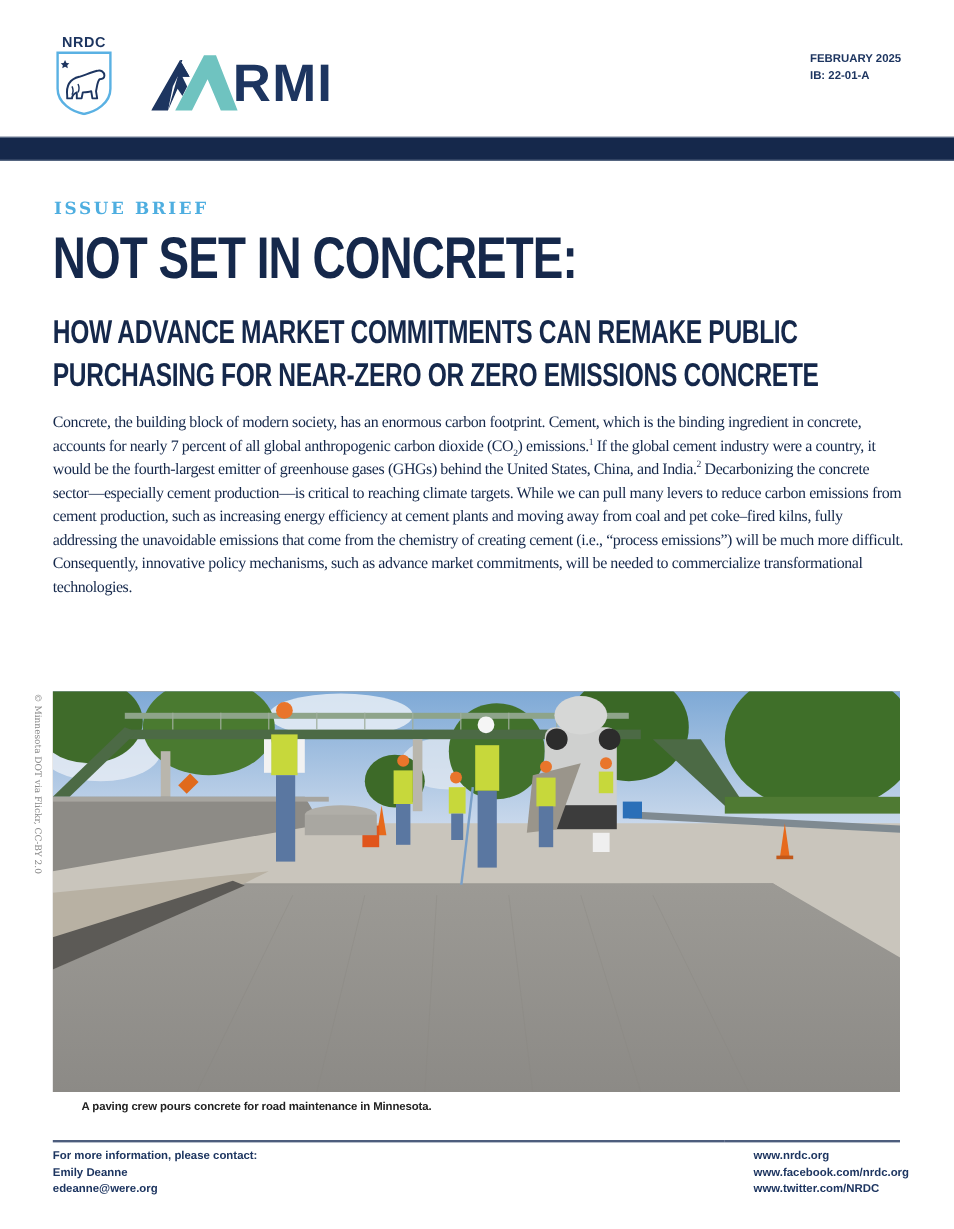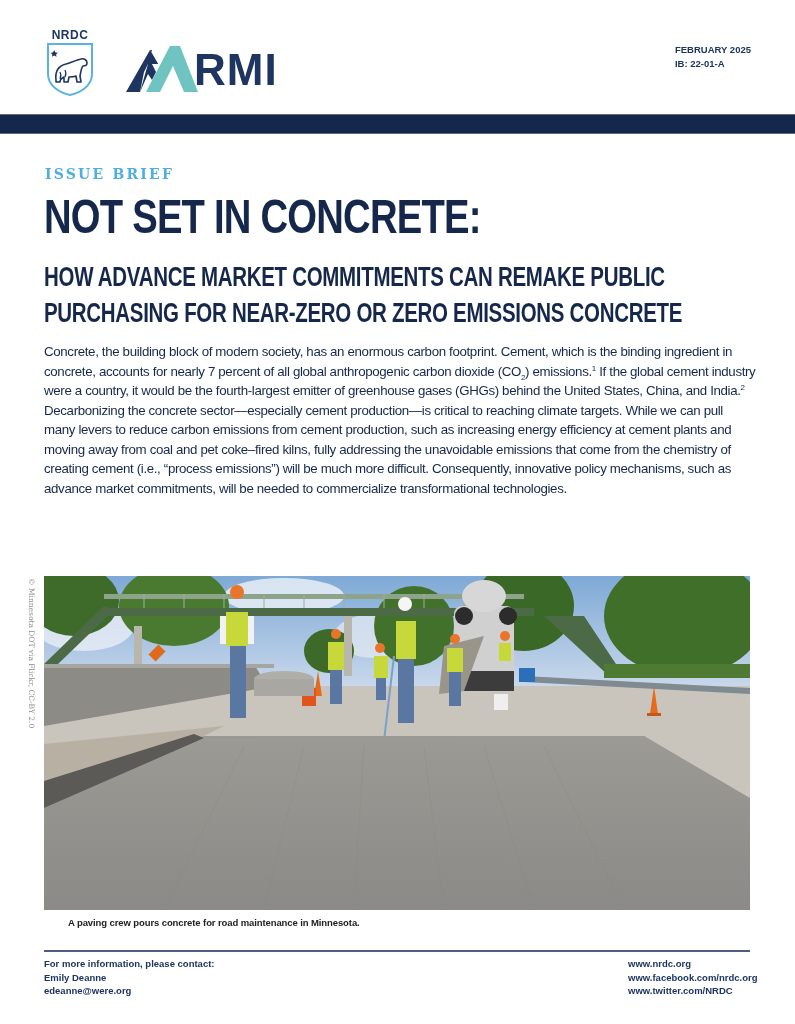--- a/index.html
+++ b/index.html
@@ -14,21 +14,21 @@
     .rmi-text { position: absolute; left: 68px; top: 4px; font-weight: bold; font-size: 44px; line-height: 44px; color: #1d3560; letter-spacing: 1px; }
     .meta { position: absolute; right: 44px; top: 43px; font-weight: bold; font-size: 9.5px; line-height: 14px; color: #1d3560; }
 
     .band { position: absolute; left: 0; top: 114px; width: 795px; height: 20px; background: #15284b; border-top: 1px solid #5a6a85; border-bottom: 1px solid #5a6a85; }
 
     .kicker { position: absolute; left: 45px; top: 146px; font-family: "DejaVu Serif", serif; font-weight: bold; font-size: 14px; letter-spacing: 2.2px; color: #4eaee0; margin-top: 20px; }
 
     .title { position: absolute; left: 44px; top: 190px; font-family: "Liberation Sans", sans-serif; font-weight: bold; font-size: 49px; line-height: 52px; color: #15284b; letter-spacing: -1px; transform: scaleX(0.78); transform-origin: left top; white-space: nowrap; }
     .subtitle { position: absolute; left: 44px; top: 259px; font-family: "Liberation Sans", sans-serif; font-weight: bold; font-size: 27.5px; line-height: 36px; color: #15284b; letter-spacing: -0.4px; transform: scaleX(0.745); transform-origin: left top; white-space: nowrap; }
 
-    .intro { position: absolute; left: 44px; top: 342px; width: 712px; font-family: Liberation Sans, sans-serif; font-size: 13.3px; line-height: 19.5px; color: #15284b; letter-spacing: -0.35px; }
+    .intro { position: absolute; left: 44px; top: 342px; width: 712px; font-family: Liberation Serif, serif; font-size: 13.3px; line-height: 19.5px; color: #15284b; letter-spacing: -0.35px; }
     .intro sup { font-size: 8px; line-height: 0; vertical-align: super; }
     .intro sub { font-size: 8px; line-height: 0; vertical-align: sub; }
 
     .photo-credit { position: absolute; left: 24px; top: 578px; width: 14px; height: 170px; }
     .photo-credit span { position: absolute; left: 0; top: 0; font-family: "DejaVu Serif", serif; font-size: 7.5px; color: #8a8a8a; white-space: nowrap; transform: rotate(90deg) translate(0, -12px); transform-origin: left top; }
 
     .photo { position: absolute; left: 44px; top: 576px; width: 706px; height: 334px; overflow: hidden; background: #9a9893; }
 
     .caption { position: absolute; left: 44px; top: 917px; font-size: 9.5px; color: #222; font-weight: bold; letter-spacing: -0.1px; margin-left: 24px; }
 

